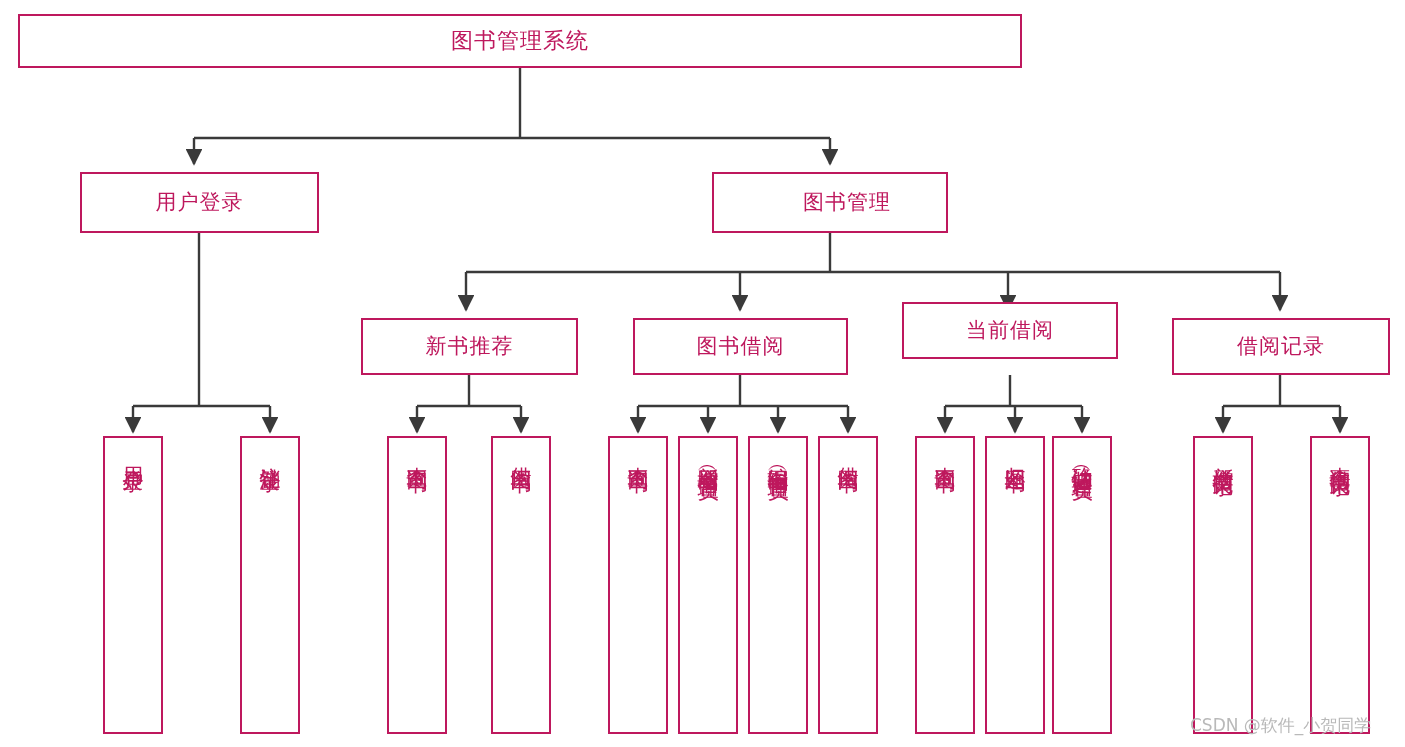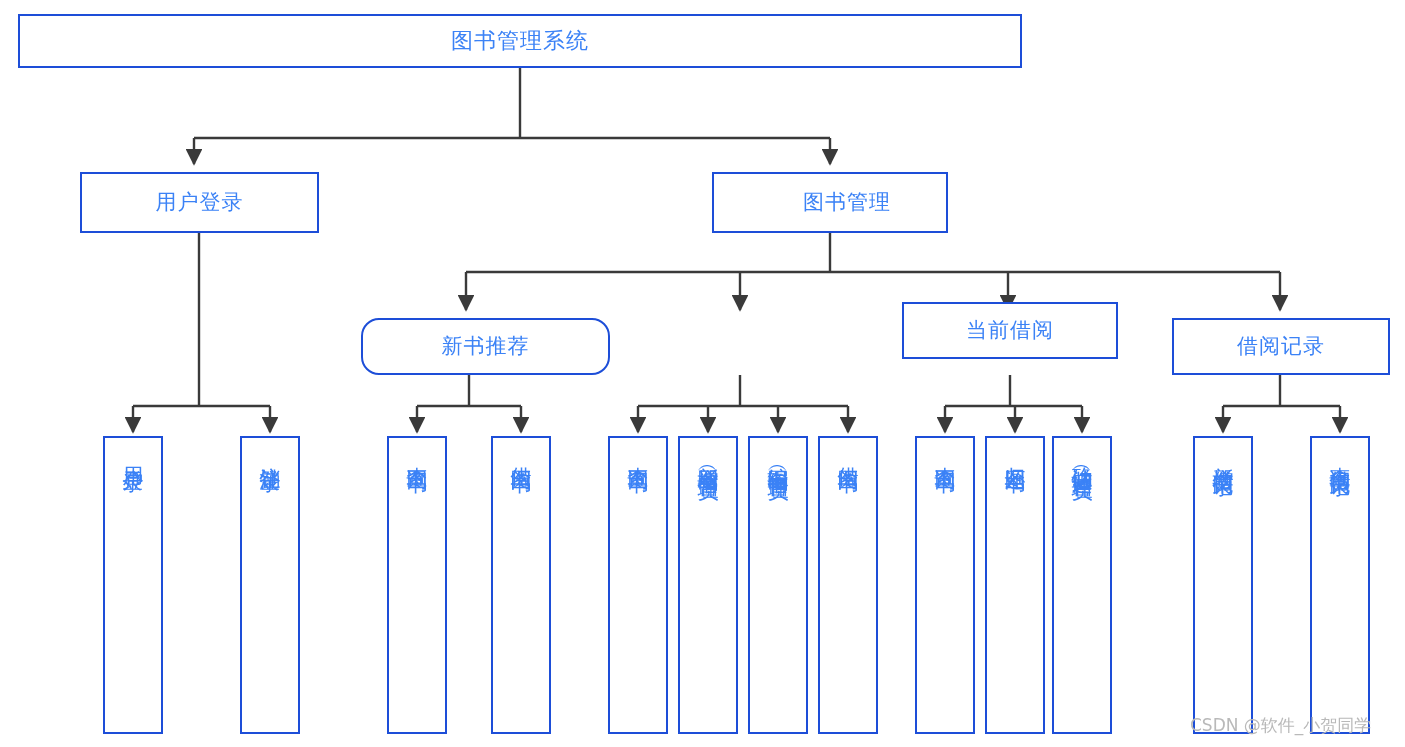--- a/index.html
+++ b/index.html
@@ -10,25 +10,25 @@
     font-family:"DejaVu Sans","Liberation Sans",sans-serif;
     overflow:hidden;
   }
   #canvas{position:relative;width:1405px;height:747px;}
   svg#wires{position:absolute;left:0;top:0;width:1405px;height:747px;}
 
   .node{
     position:absolute;
     box-sizing:border-box;
     background:#ffffff;
-    border:2px solid #1d4ed8;
+    border:2px solid #be185d;
     display:flex;
     align-items:center;
     justify-content:center;
-    color:#3b82f6;
+    color:#be185d;
     line-height:1.16;
   }
   .node .label{
     display:block;
     text-align:center;
     white-space:pre-line;
   }
 
   
   .node.h .label{
@@ -121,22 +121,25 @@
     <span class="label">图书管理系统</span>
   </div>
 
   <div class="node h" style="left:80px;top:172px;width:239px;height:61px;">
     <span class="label">用户登录</span>
   </div>
   <div class="node h" style="left:712px;top:172px;width:236px;height:61px;padding-left:34px;">
     <span class="label">图书管理</span>
   </div>
 
-  <div class="node h" style="left:361px;top:318px;width:249px;height:57px;border-radius:18px;">
+  <div class="node h" style="left:361px;top:318px;width:217px;height:57px;">
     <span class="label">新书推荐</span>
+  </div>
+  <div class="node h" style="left:633px;top:318px;width:215px;height:57px;">
+    <span class="label">图书借阅</span>
   </div>
   <div class="node h" style="left:902px;top:302px;width:216px;height:57px;">
     <span class="label">当前借阅</span>
   </div>
   <div class="node h" style="left:1172px;top:318px;width:218px;height:57px;">
     <span class="label">借阅记录</span>
   </div>
 
   <div class="node v" style="left:103px;top:436px;width:60px;height:298px;">
     <span class="label">用户登录</span>

